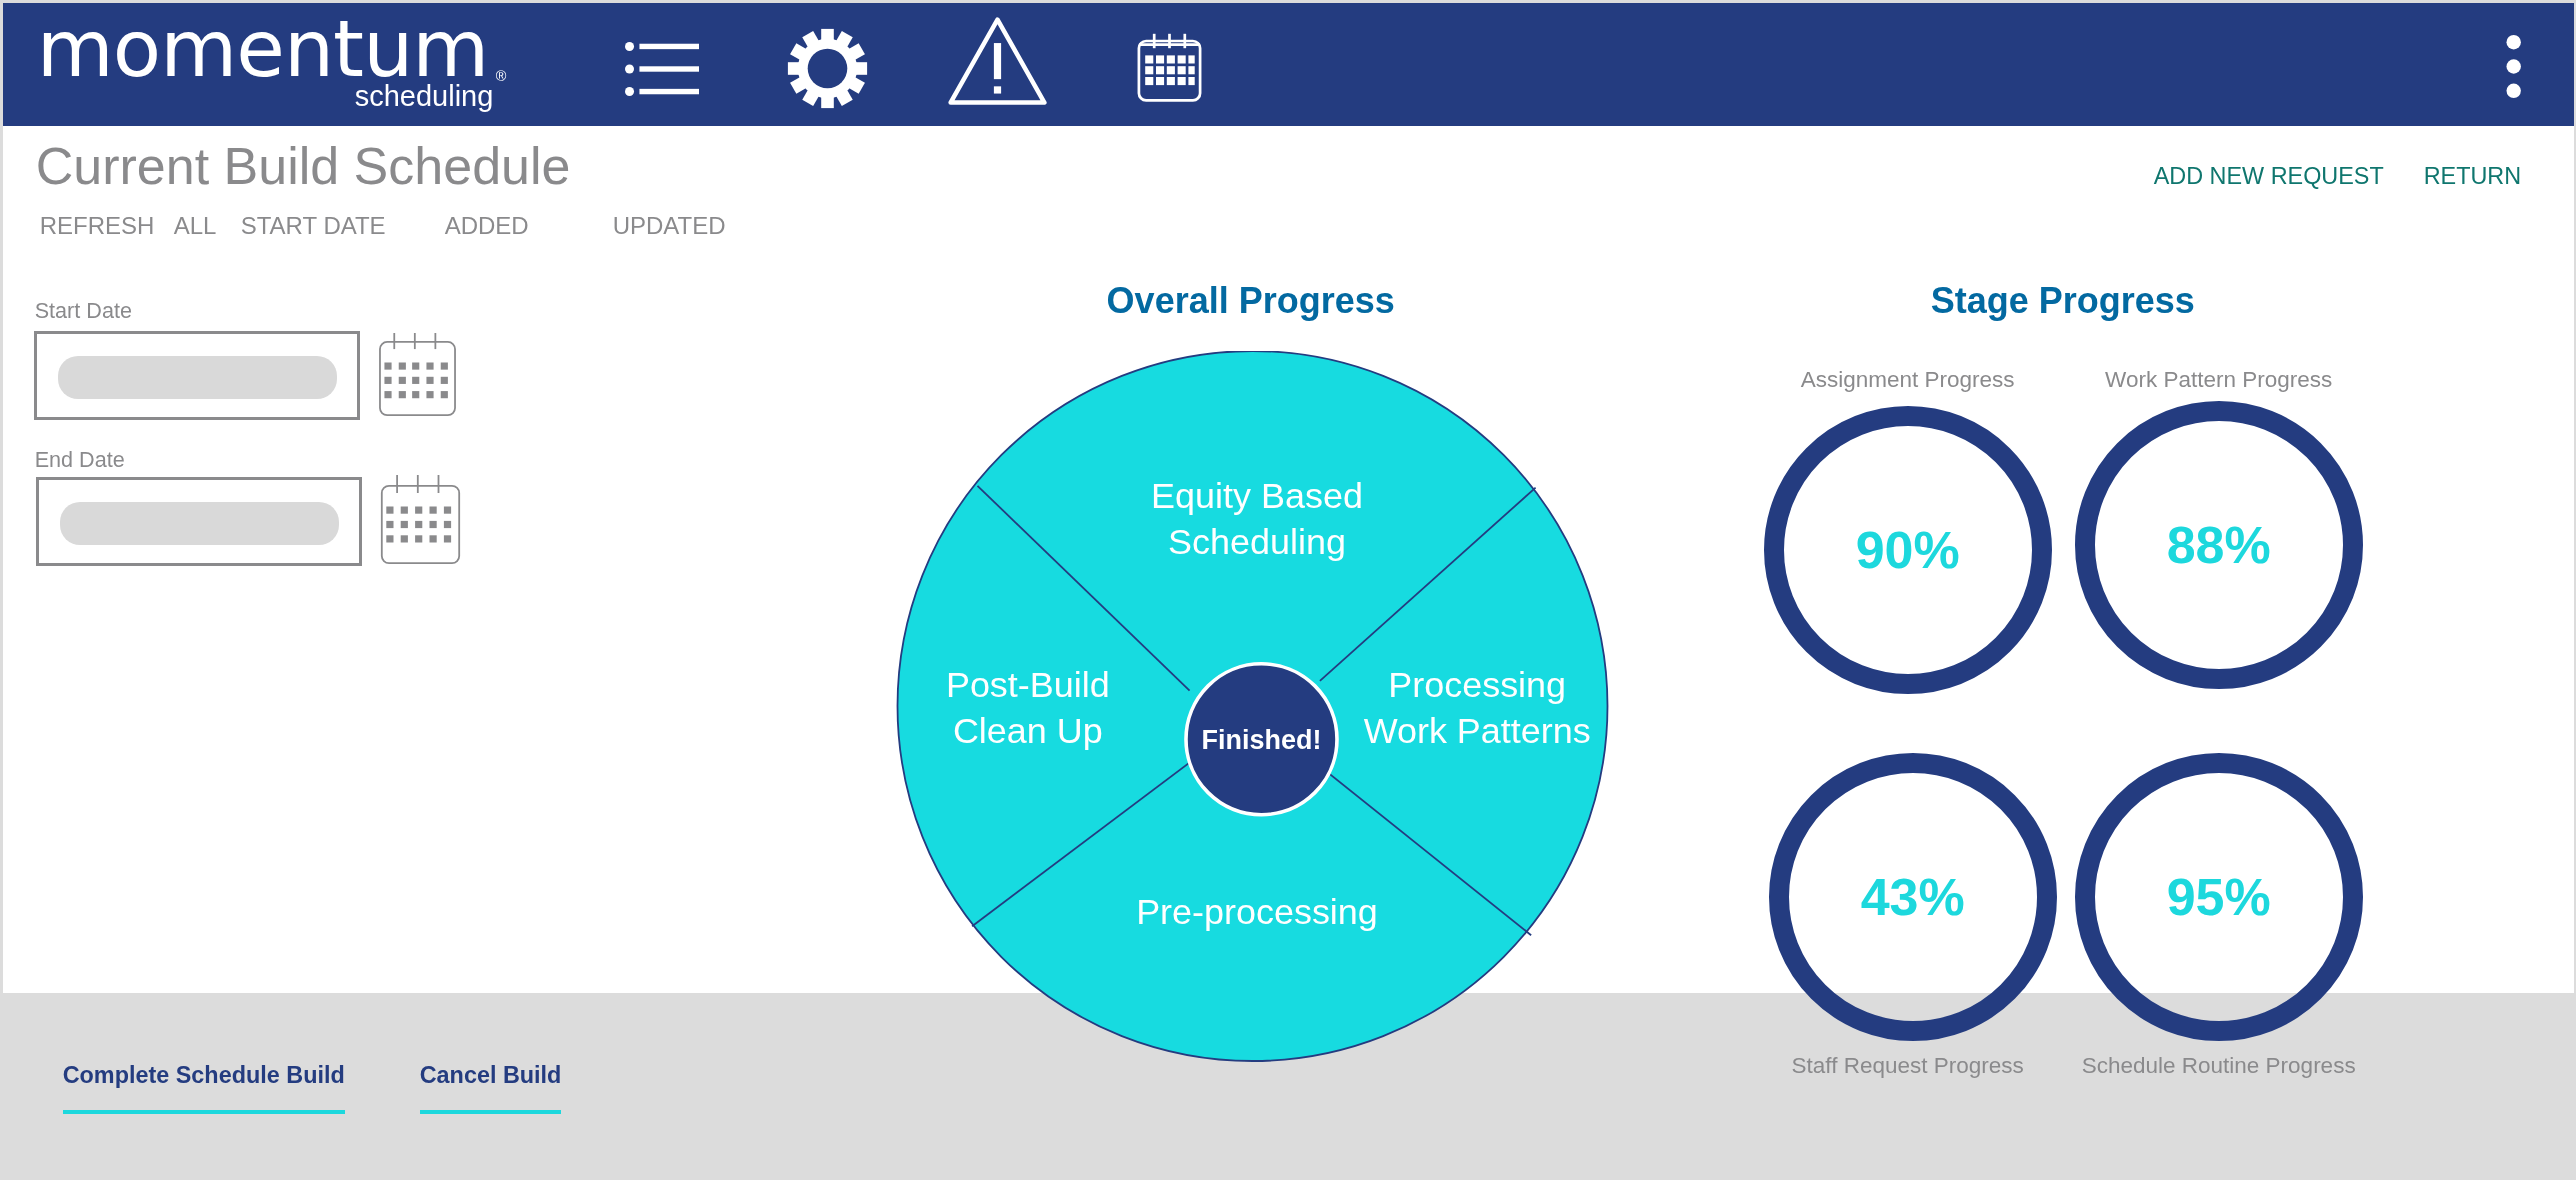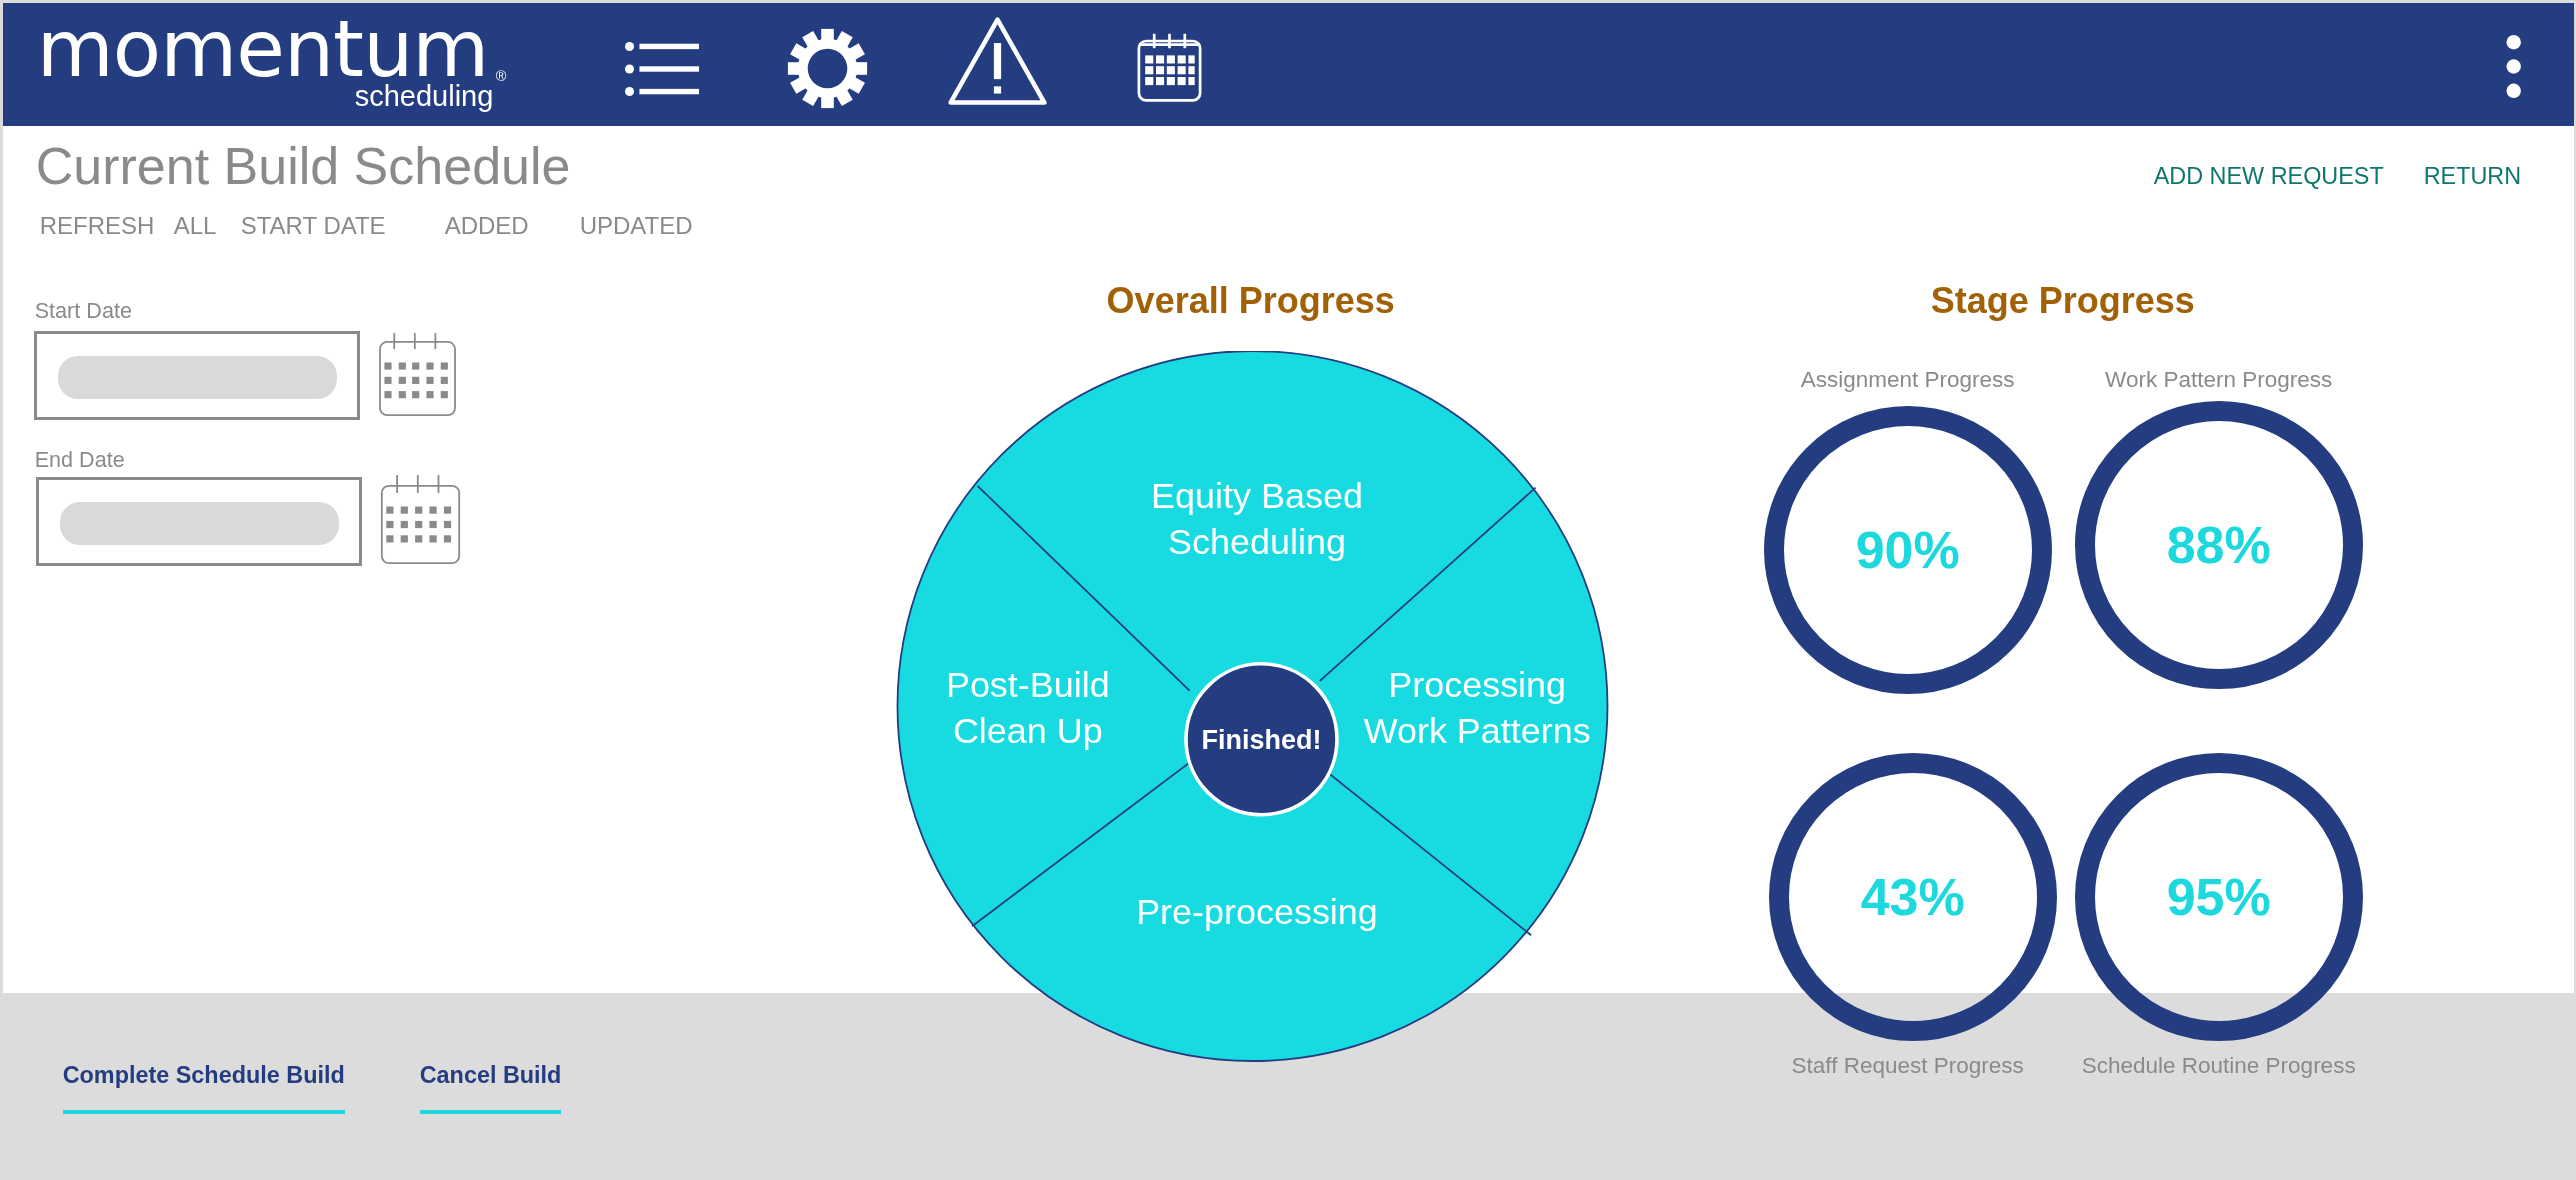--- a/index.html
+++ b/index.html
@@ -11,21 +11,21 @@
   .logo-sub { position:absolute; left:352px; top:79px; font-size:29px; color:#fff; line-height:1; }
   .hicon { position:absolute; cursor:pointer; }
   .title { position:absolute; left:33px; top:135px; font-size:52px; color:#8a8a8c; line-height:1.1; }
   .subnav { position:absolute; top:209px; font-size:24px; color:#8a8a8c; cursor:pointer; }
   .toplink { position:absolute; top:160px; font-size:23.4px; color:#0f766e; cursor:pointer; }
   .field-label { position:absolute; left:32px; font-size:21.6px; color:#8a8a8c; }
   .date-box { position:absolute; width:320px; height:83px; border:3.6px solid #8a8a8c; background:#fff; box-sizing:content-box; }
   .date-inner { position:absolute; left:21.6px; top:22.5px; width:279px; height:43px; border-radius:20px; background:#d9d9d9; }
   .cal-icon { position:absolute; cursor:pointer; }
   .link { position:absolute; top:1059px; font-size:23.4px; color:#243c80; font-weight:bold; cursor:pointer; padding-bottom:21px; border-bottom:4.5px solid #1dd8dd; }
-  .section-title { position:absolute; font-size:36px; font-weight:bold; color:#a16207; text-align:center; transform:translateX(-50%); white-space:nowrap; }
+  .section-title { position:absolute; font-size:36px; font-weight:bold; color:#0369a1; text-align:center; transform:translateX(-50%); white-space:nowrap; }
   .pie { position:absolute; left:890px; top:348px; }
   .ring-label { position:absolute; font-size:22.5px; color:#8a8a8c; transform:translateX(-50%); white-space:nowrap; }
   .ring { position:absolute; width:248px; height:248px; border:20px solid #243c80; border-radius:50%; box-sizing:content-box; transform:translate(-50%,-50%); }
   .ring-val { position:absolute; left:50%; top:50%; transform:translate(-50%,-50%); font-size:52px; font-weight:bold; color:#1dd8dd; white-space:nowrap; }
 </style>
 </head>
 <body>
 
 <div class="frame">
 
@@ -111,21 +111,21 @@
       </svg>
     </div>
   </div>
 
   <div class="title">Current Build Schedule</div>
 
   <div class="subnav" style="left:37px;">REFRESH</div>
   <div class="subnav" style="left:171px;">ALL</div>
   <div class="subnav" style="left:238px;">START DATE</div>
   <div class="subnav" style="left:442px;">ADDED</div>
-  <div class="subnav" style="left:577px;">UPDATED</div>
+  <div class="subnav" style="left:610px;">UPDATED</div>
 
   <div class="toplink" style="left:2151px;">ADD NEW REQUEST</div>
   <div class="toplink" style="left:2421px;">RETURN</div>
 
   <div class="field-label" style="top:295px;">Start Date</div>
   <div class="date-box" style="left:31px; top:328px;">
     <div class="date-inner"></div>
   </div>
   <div class="cal-icon" style="left:375px; top:330px;">
     <svg width="79" height="84" viewBox="0 0 88 94">

